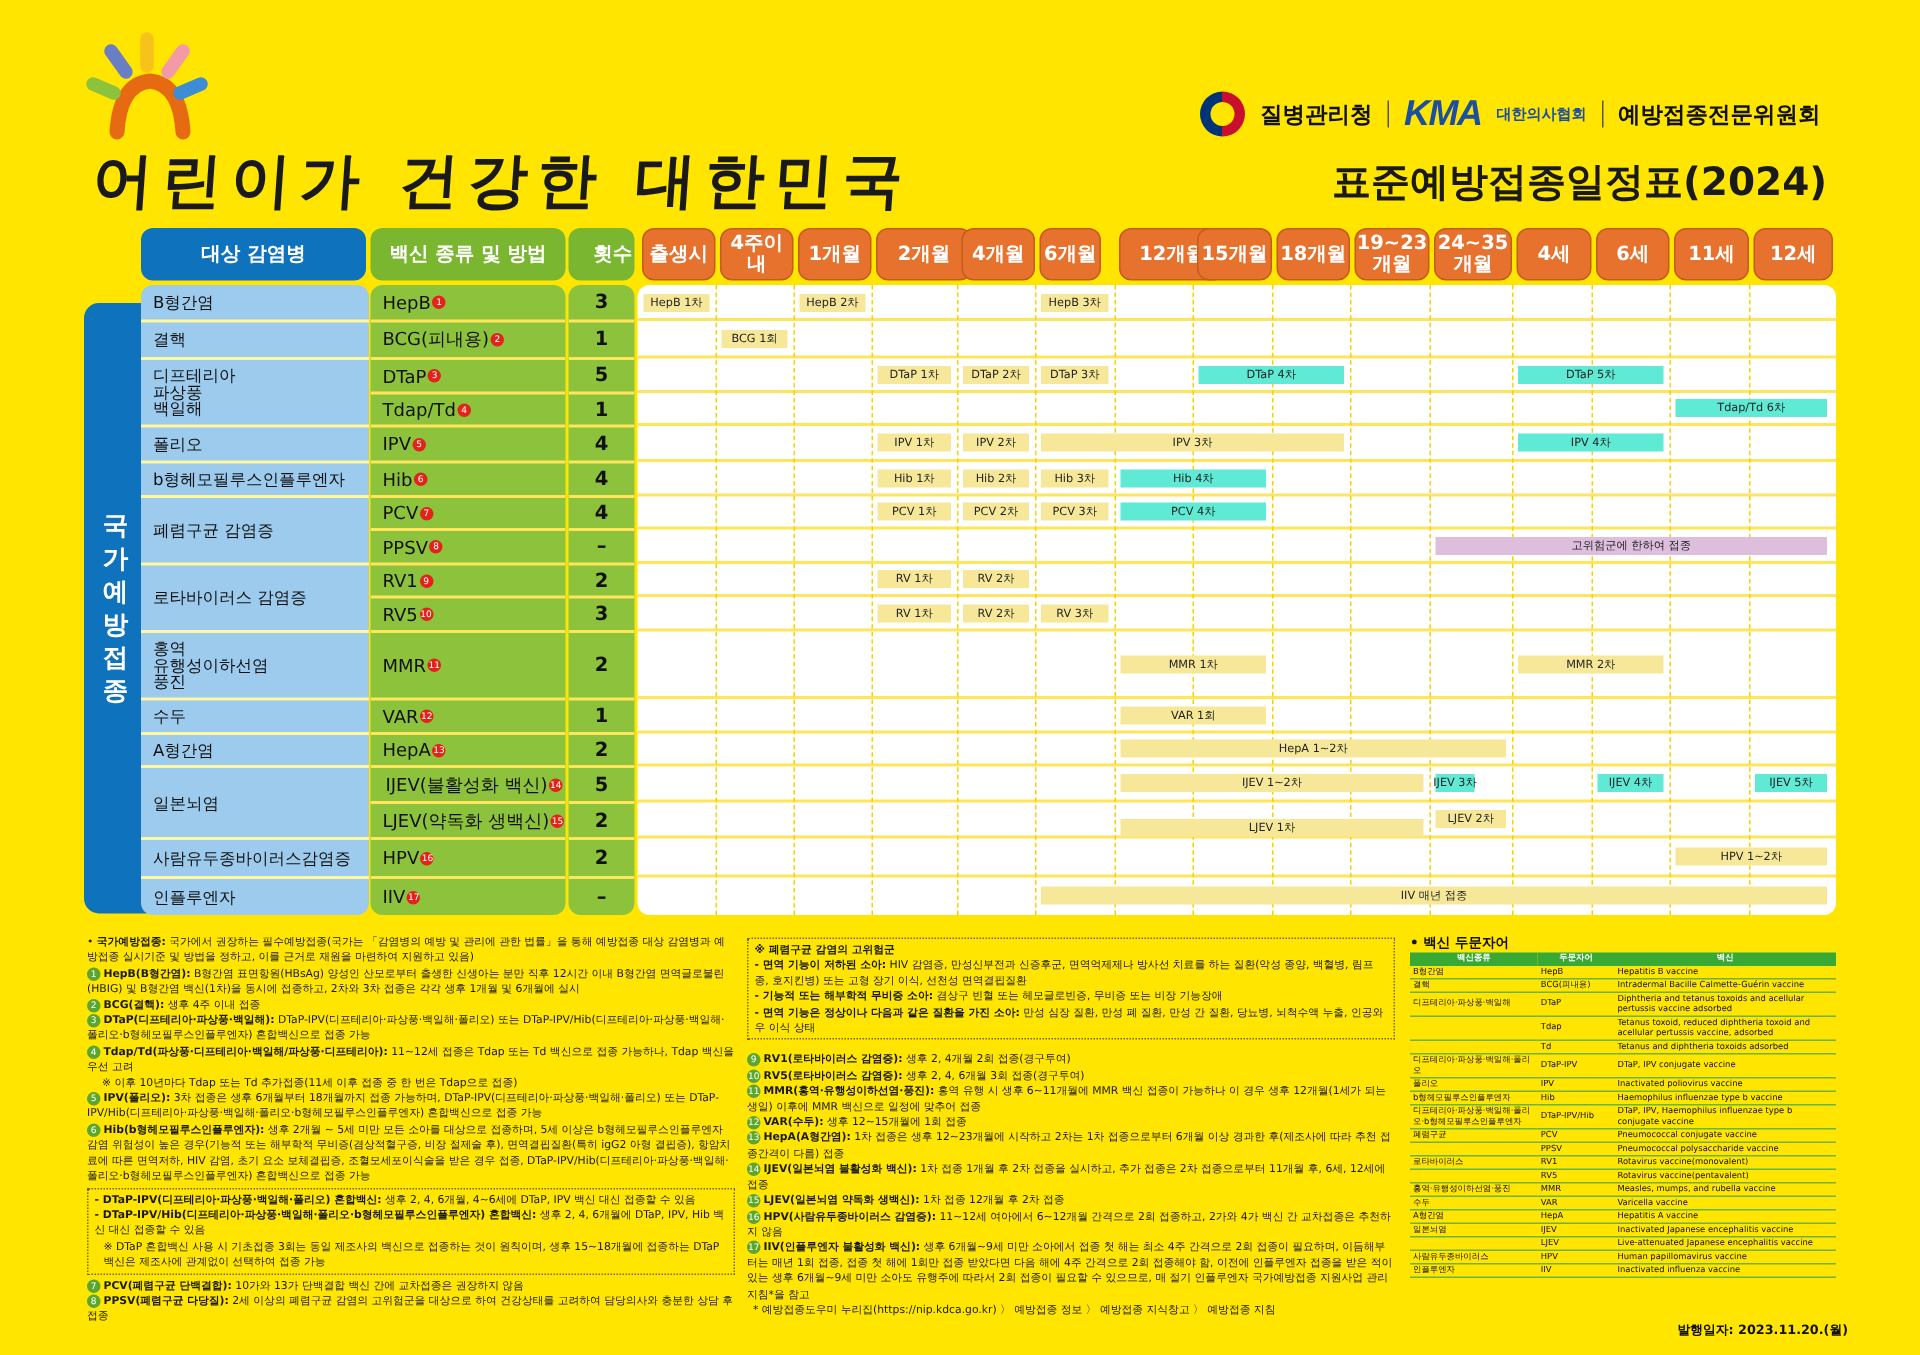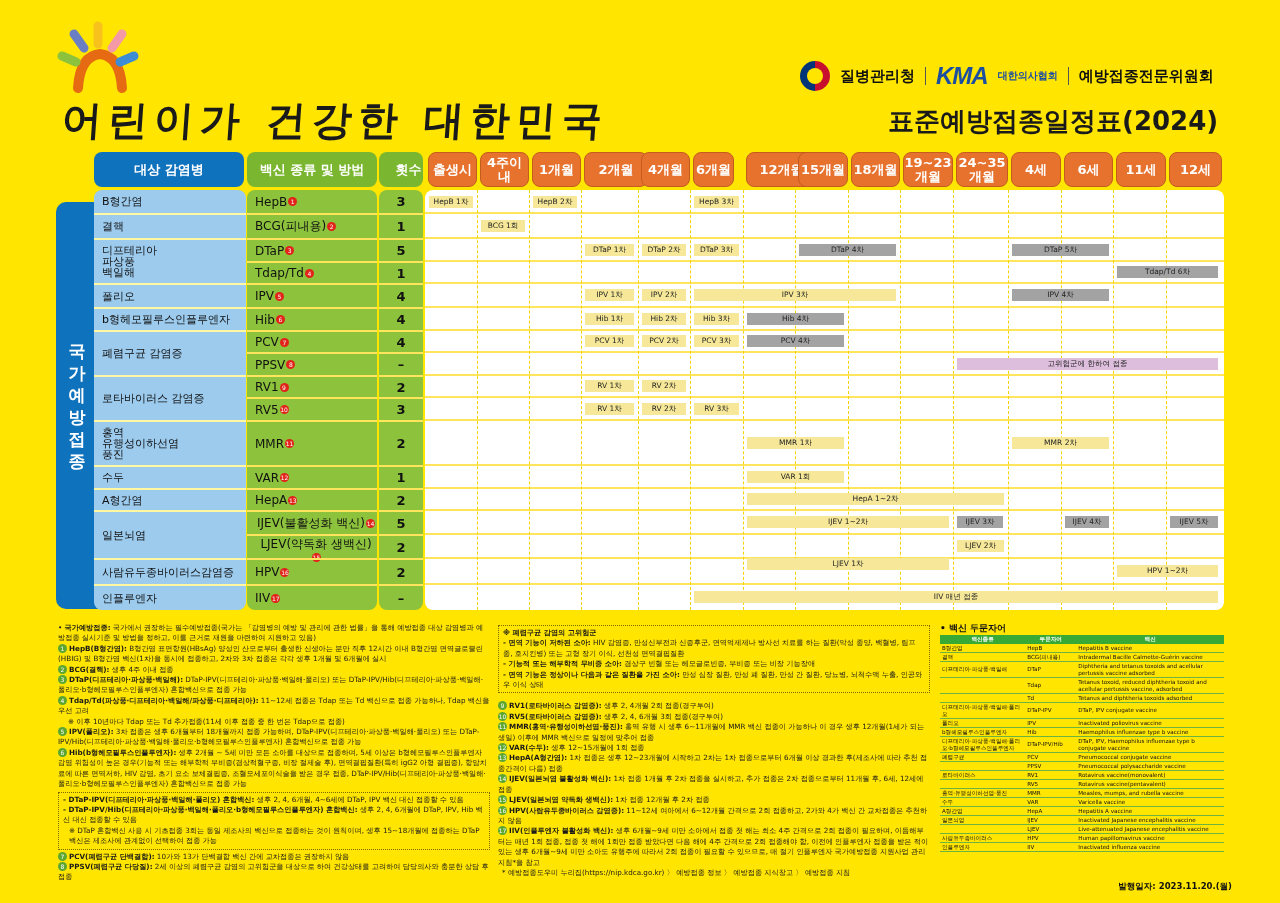--- a/index.html
+++ b/index.html
@@ -31,21 +31,21 @@
   .cell { position: absolute; left: 0; right: 0; display: flex; align-items: center; border-top: 2px solid #FFE55C; font-size: 11px; }
   .disease-col .cell { padding-left: 8px; line-height: 11px; font-size: 11px; border-top-color: #fff8a0; color:#111; }
   .vaccine-col .cell { padding-left: 8px; font-size: 12px; border-top-color: #FFE55C; }
   .count-col .cell { justify-content: center; font-weight: bold; font-size: 13px; border-top-color: #FFE55C; }
   .sched .rowline { position: absolute; left: 0; right: 0; height: 2px; background: #FFE55C; }
   .sched .vline { position: absolute; top: 0; bottom: 0; border-left: 1.5px dashed #F5D200; }
   .badge { display: inline-block; width: 9px; height: 9px; border-radius: 50%; background: #E2231A; color: #fff; font-size: 6px; line-height: 9px; text-align: center; vertical-align: super; margin-left: 1px; }
 
   .bar { position: absolute; height: 12px; font-size: 7.5px; display: flex; align-items: center; justify-content: center; color: #222; white-space: nowrap; }
   .bar.light { background: #F6E898; }
-  .bar.dark { background: #a3a3a3; }
+  .bar.dark { background: #5eead4; }
   .bar.purple { background: #DDBEDC; }
 
   
   .notes { font-size: 7.2px; line-height: 10.4px; color: #1a1a1a; }
   .notes b { font-weight: bold; }
   .num { display: inline-block; width: 9px; height: 9px; border-radius: 50%; background: #5CA630; color: #fff; font-size: 6px; line-height: 9px; text-align: center; margin-right: 2px; }
   .dotbox { border: 1px dotted #7a6a00; padding: 2px 4px; }
   .abbr-title { font-size: 9px; font-weight: bold; }
   table.abbr { border-collapse: collapse; width: 284px; font-size: 5.6px; line-height: 7px; }
   table.abbr th { background: #39A935; color: #fff; font-weight: bold; padding: 1px 2px; text-align: center; }
@@ -172,21 +172,21 @@
       <span class="badge">12</span>
     </div>
     <div class="cell" style="top: 298px; height: 22px;">
       <span>HepA</span>
       <span class="badge">13</span>
     </div>
     <div class="cell" style="top: 320px; height: 24px; justify-content: center;">
       <span>IJEV(불활성화 백신)</span>
       <span class="badge">14</span>
     </div>
-    <div class="cell" style="top: 344px; height: 24px; flex-direction: column;">
+    <div class="cell" style="top: 344px; height: 24px;">
       <span>LJEV(약독화 생백신)</span>
       <span class="badge">15</span>
     </div>
     <div class="cell" style="top: 368px; height: 26px;">
       <span>HPV</span>
       <span class="badge">16</span>
     </div>
     <div class="cell" style="top: 394px; height: 26px;">
       <span>IIV</span>
       <span class="badge">17</span>
@@ -268,24 +268,24 @@
     <div class="bar light" style="left: 160px; width: 49px; top: 190px;">RV 1차</div>
     <div class="bar light" style="left: 217px; width: 44px; top: 190px;">RV 2차</div>
     <div class="bar light" style="left: 160px; width: 49px; top: 212.5px;">RV 1차</div>
     <div class="bar light" style="left: 217px; width: 44px; top: 212.5px;">RV 2차</div>
     <div class="bar light" style="left: 269px; width: 45px; top: 212.5px;">RV 3차</div>
     <div class="bar light" style="left: 322px; width: 97px; top: 246.5px;">MMR 1차</div>
     <div class="bar light" style="left: 587px; width: 97px; top: 246.5px;">MMR 2차</div>
     <div class="bar light" style="left: 322px; width: 97px; top: 280.5px;">VAR 1회</div>
     <div class="bar light" style="left: 322px; width: 257px; top: 303px;">HepA 1~2차</div>
     <div class="bar light" style="left: 322px; width: 202px; top: 326px;">IJEV 1~2차</div>
-    <div class="bar dark" style="left: 532px; width: 46px; top: 326px;">IJEV 3차</div>
+    <div class="bar dark" style="left: 532px; width: 26px; top: 326px;">IJEV 3차</div>
     <div class="bar dark" style="left: 640px; width: 44px; top: 326px;">IJEV 4차</div>
     <div class="bar dark" style="left: 745px; width: 48px; top: 326px;">IJEV 5차</div>
-    <div class="bar light" style="left: 322px; width: 202px; top: 368px;">LJEV 1차</div>
+    <div class="bar light" style="left: 322px; width: 202px; top: 356px;">LJEV 1차</div>
     <div class="bar light" style="left: 532px; width: 47px; top: 350px;">LJEV 2차</div>
     <div class="bar light" style="left: 692px; width: 101px; top: 375px;">HPV 1~2차</div>
     <div class="bar light" style="left: 269px; width: 524px; top: 401px;">IIV 매년 접종</div>
   </div>
 
 <div class="abs notes" style="left:58px;top:623px;width:432px;">
   <div>• <b>국가예방접종:</b> <span>국가에서 권장하는 필수예방접종(국가는 「감염병의 예방 및 관리에 관한 법률」을 통해 예방접종 대상 감염병과 예방접종 실시기준 및 방법을 정하고, 이를 근거로 재원을 마련하여 지원하고 있음)</span></div>
   <div><span class="num">1</span><b>HepB(B형간염):</b> <span>B형간염 표면항원(HBsAg) 양성인 산모로부터 출생한 신생아는 분만 직후 12시간 이내 B형간염 면역글로불린(HBIG) 및 B형간염 백신(1차)을 동시에 접종하고, 2차와 3차 접종은 각각 생후 1개월 및 6개월에 실시</span></div>
   <div><span class="num">2</span><b>BCG(결핵):</b> <span>생후 4주 이내 접종</span></div>
   <div><span class="num">3</span><b>DTaP(디프테리아·파상풍·백일해):</b> <span>DTaP-IPV(디프테리아·파상풍·백일해·폴리오) 또는 DTaP-IPV/Hib(디프테리아·파상풍·백일해·폴리오·b형헤모필루스인플루엔자) 혼합백신으로 접종 가능</span></div>

